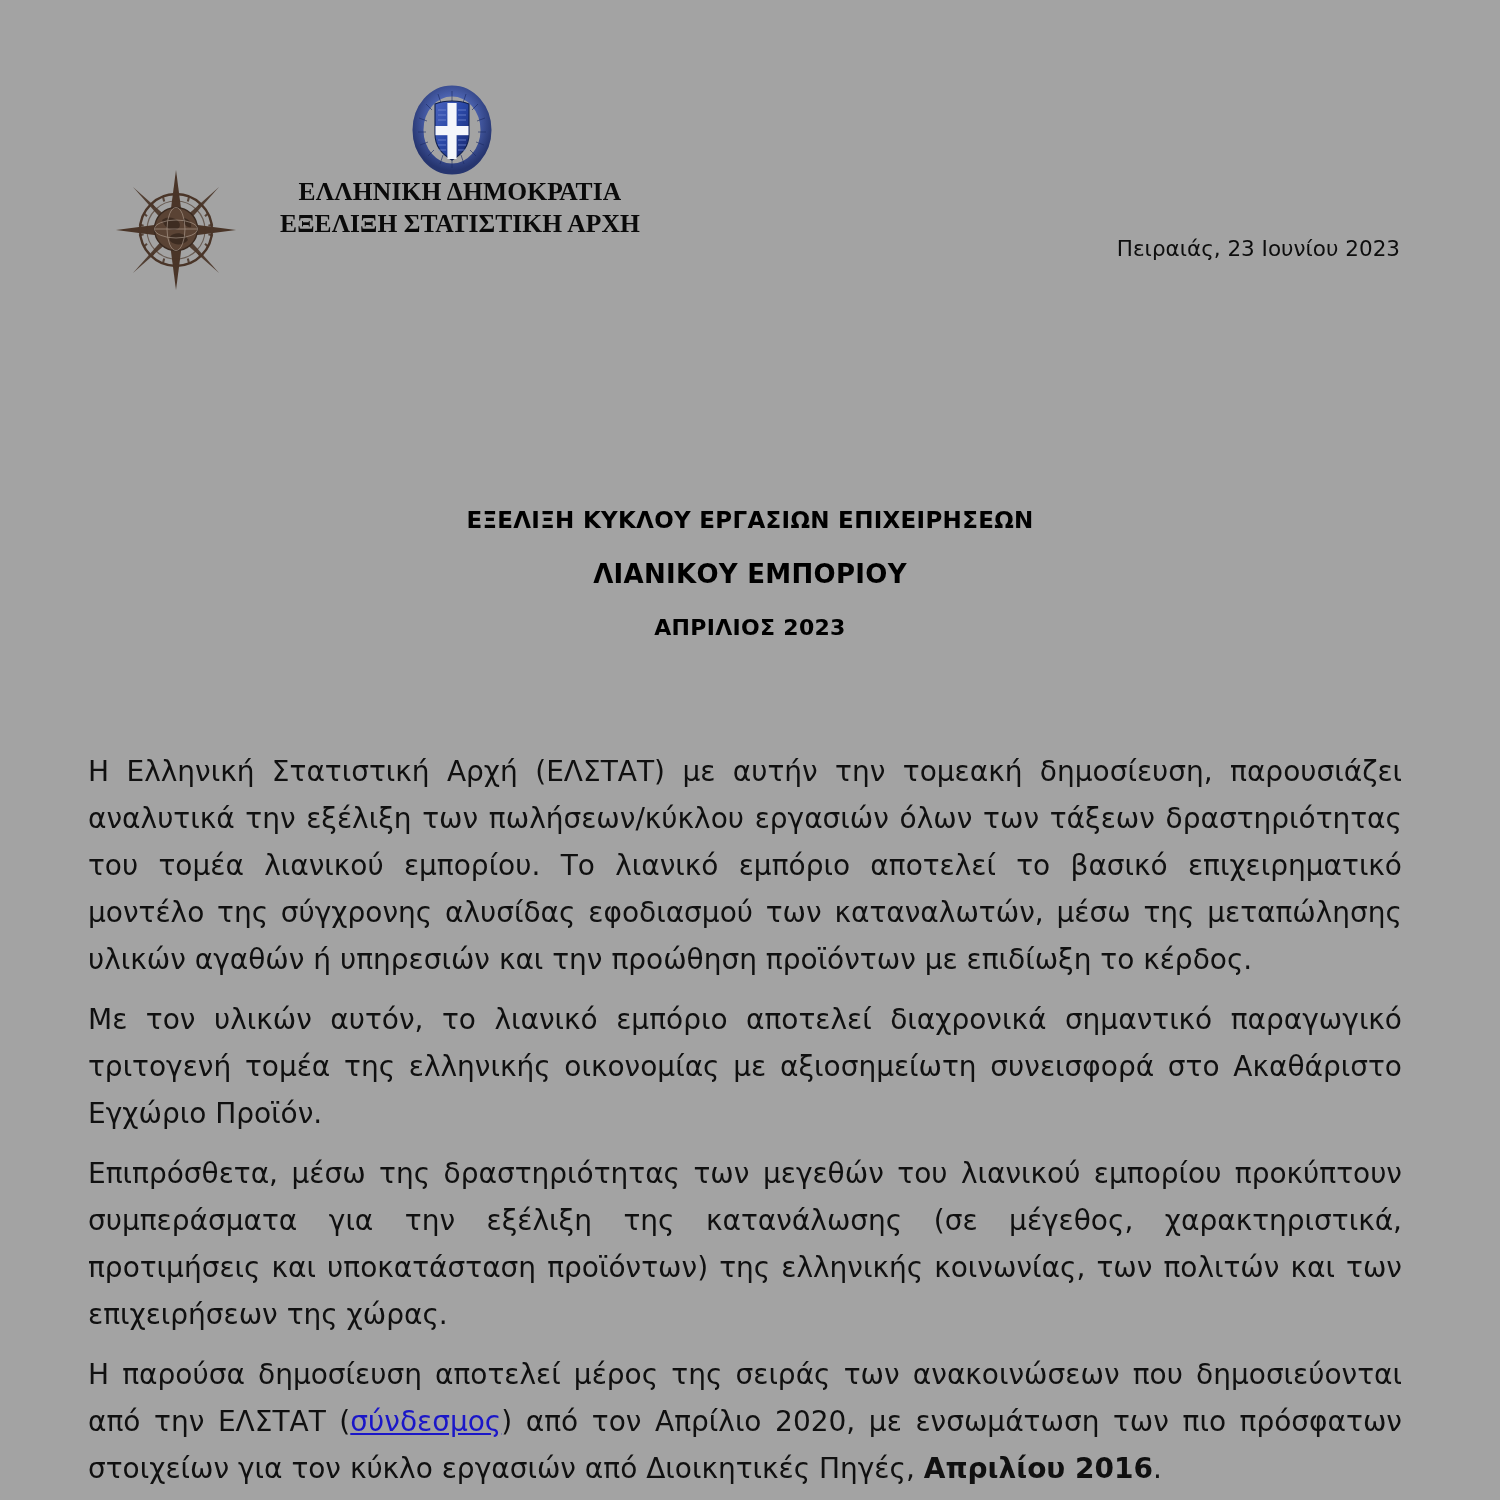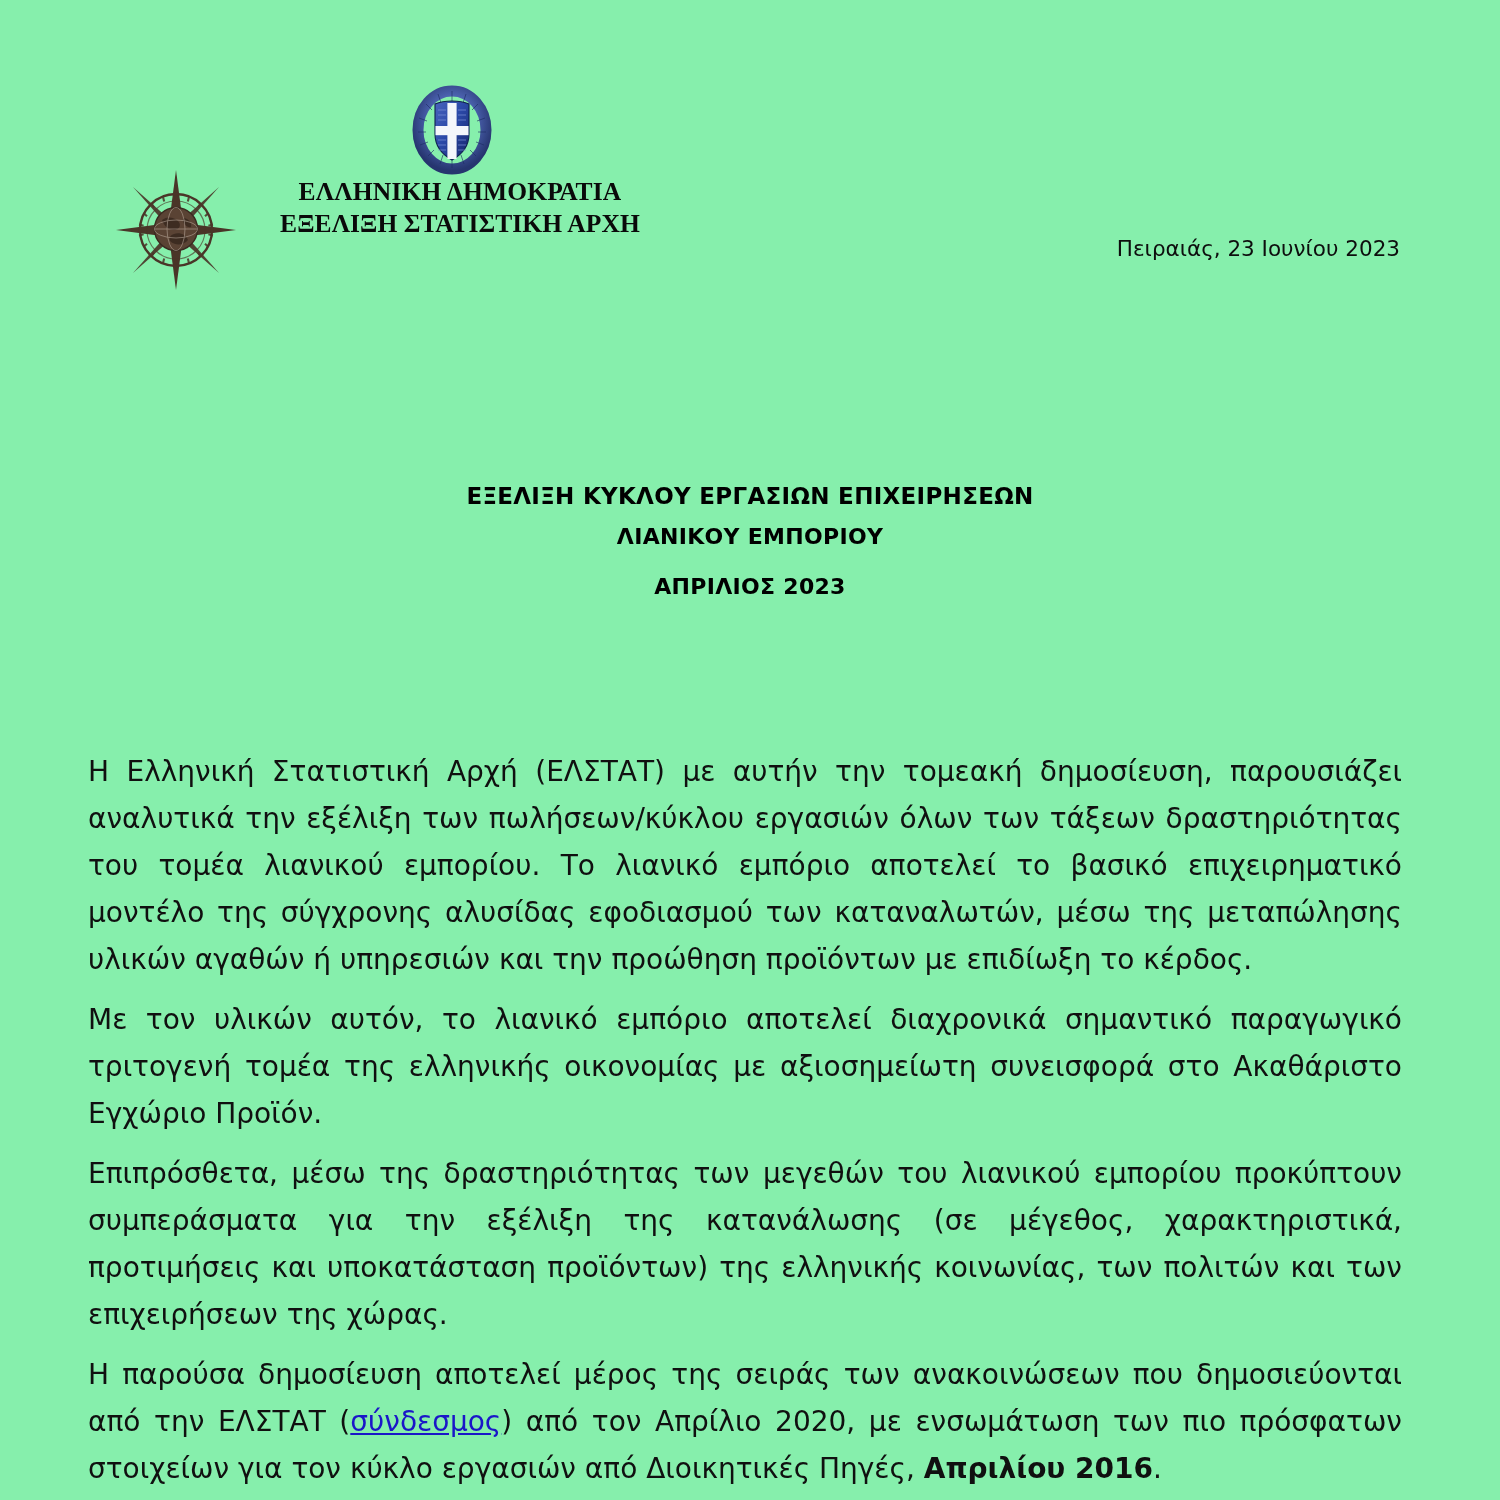--- a/index.html
+++ b/index.html
@@ -15,21 +15,21 @@
     overflow: hidden;
     font-family: "DejaVu Sans", "Liberation Sans", sans-serif;
     color: #000000;
     -webkit-font-smoothing: antialiased;
   }
 
   .page {
     position: relative;
     width: 1500px;
     height: 1500px;
-    background: #86efac;
+    background: #a3a3a3;
   }
 
   
   .letterhead {
     position: absolute;
     left: 0;
     top: 0;
     width: 1500px;
     height: 300px;
   }
@@ -77,37 +77,37 @@
     line-height: 1.2;
     color: #0d0d0d;
     white-space: nowrap;
     text-align: center;
   }
 
   
   .title-block {
     position: absolute;
     left: 0;
-    top: 482px;
+    top: 506px;
     width: 1500px;
     text-align: center;
   }
   .title-line-1 {
     font-size: 23px;
     font-weight: bold;
     letter-spacing: 0.3px;
     line-height: 1.3;
     color: #000;
   }
   .title-line-2 {
-    font-size: 22px;
+    font-size: 26px;
     font-weight: bold;
     letter-spacing: 0.3px;
     line-height: 1.45;
-    margin-top: 9px;
+    margin-top: 20px;
     color: #000;
   }
   .title-line-3 {
     font-size: 22px;
     font-weight: bold;
     letter-spacing: 0.3px;
     line-height: 1.3;
     margin-top: 20px;
     color: #000;
   }

